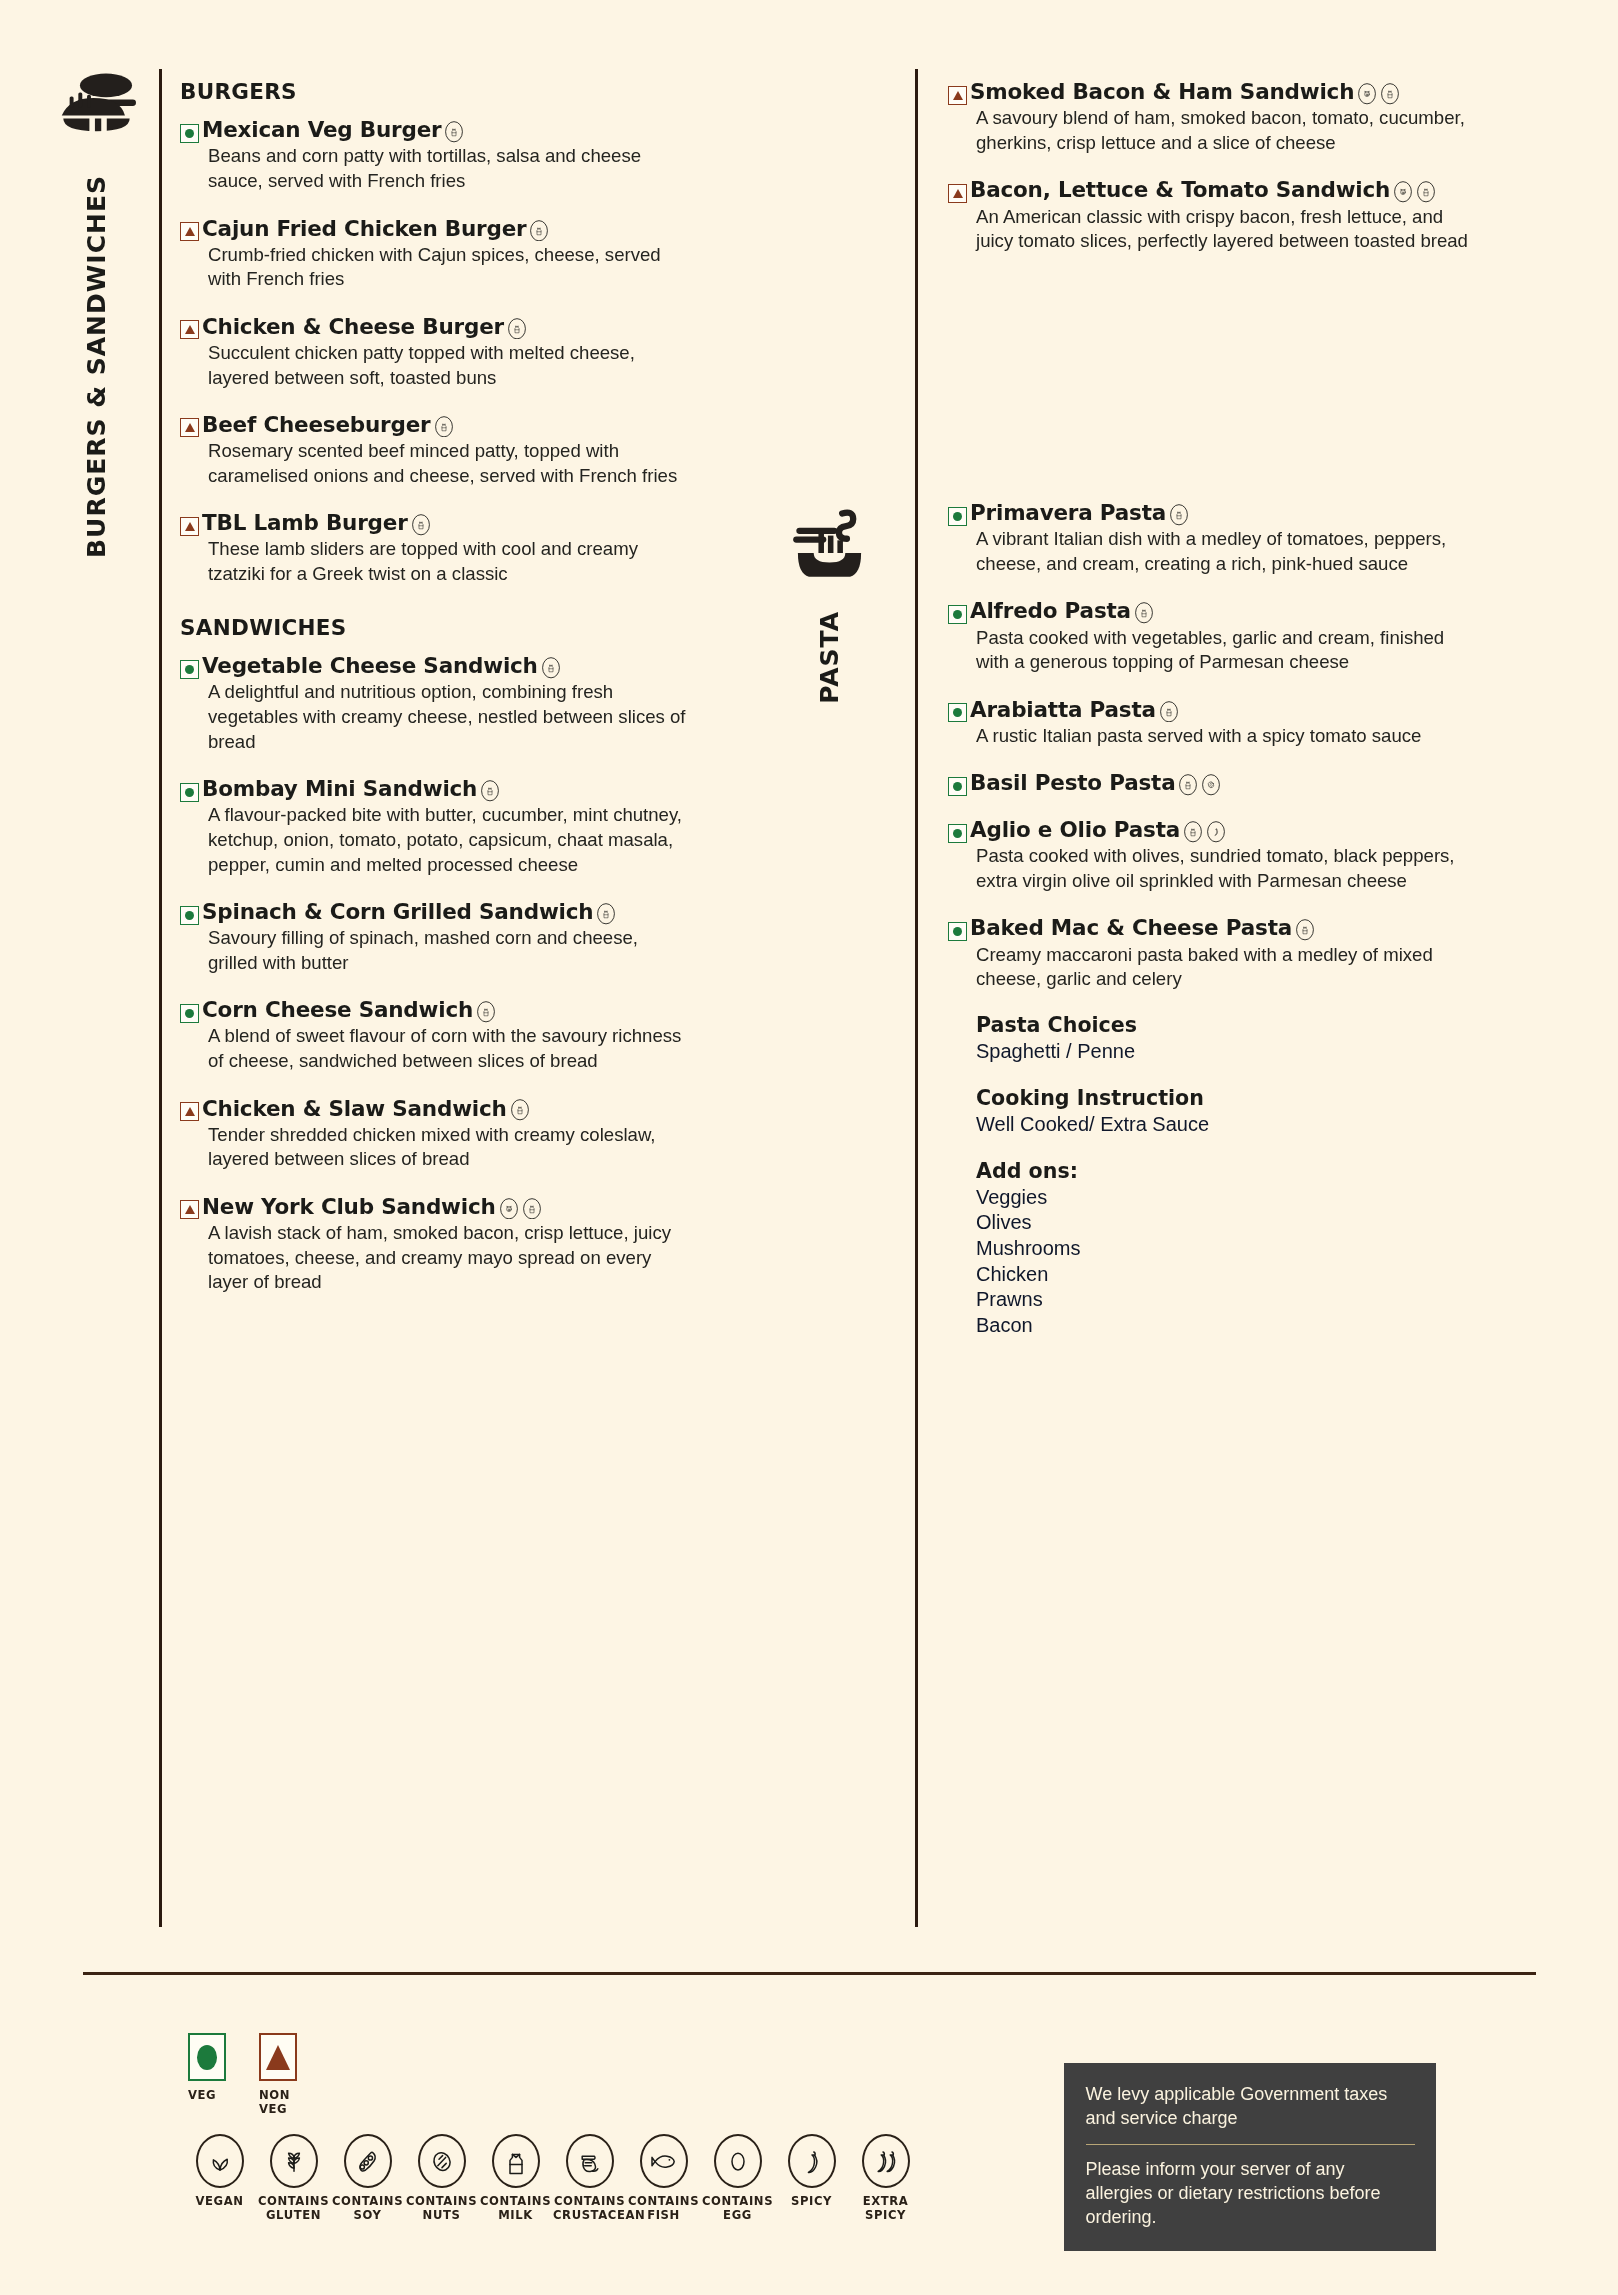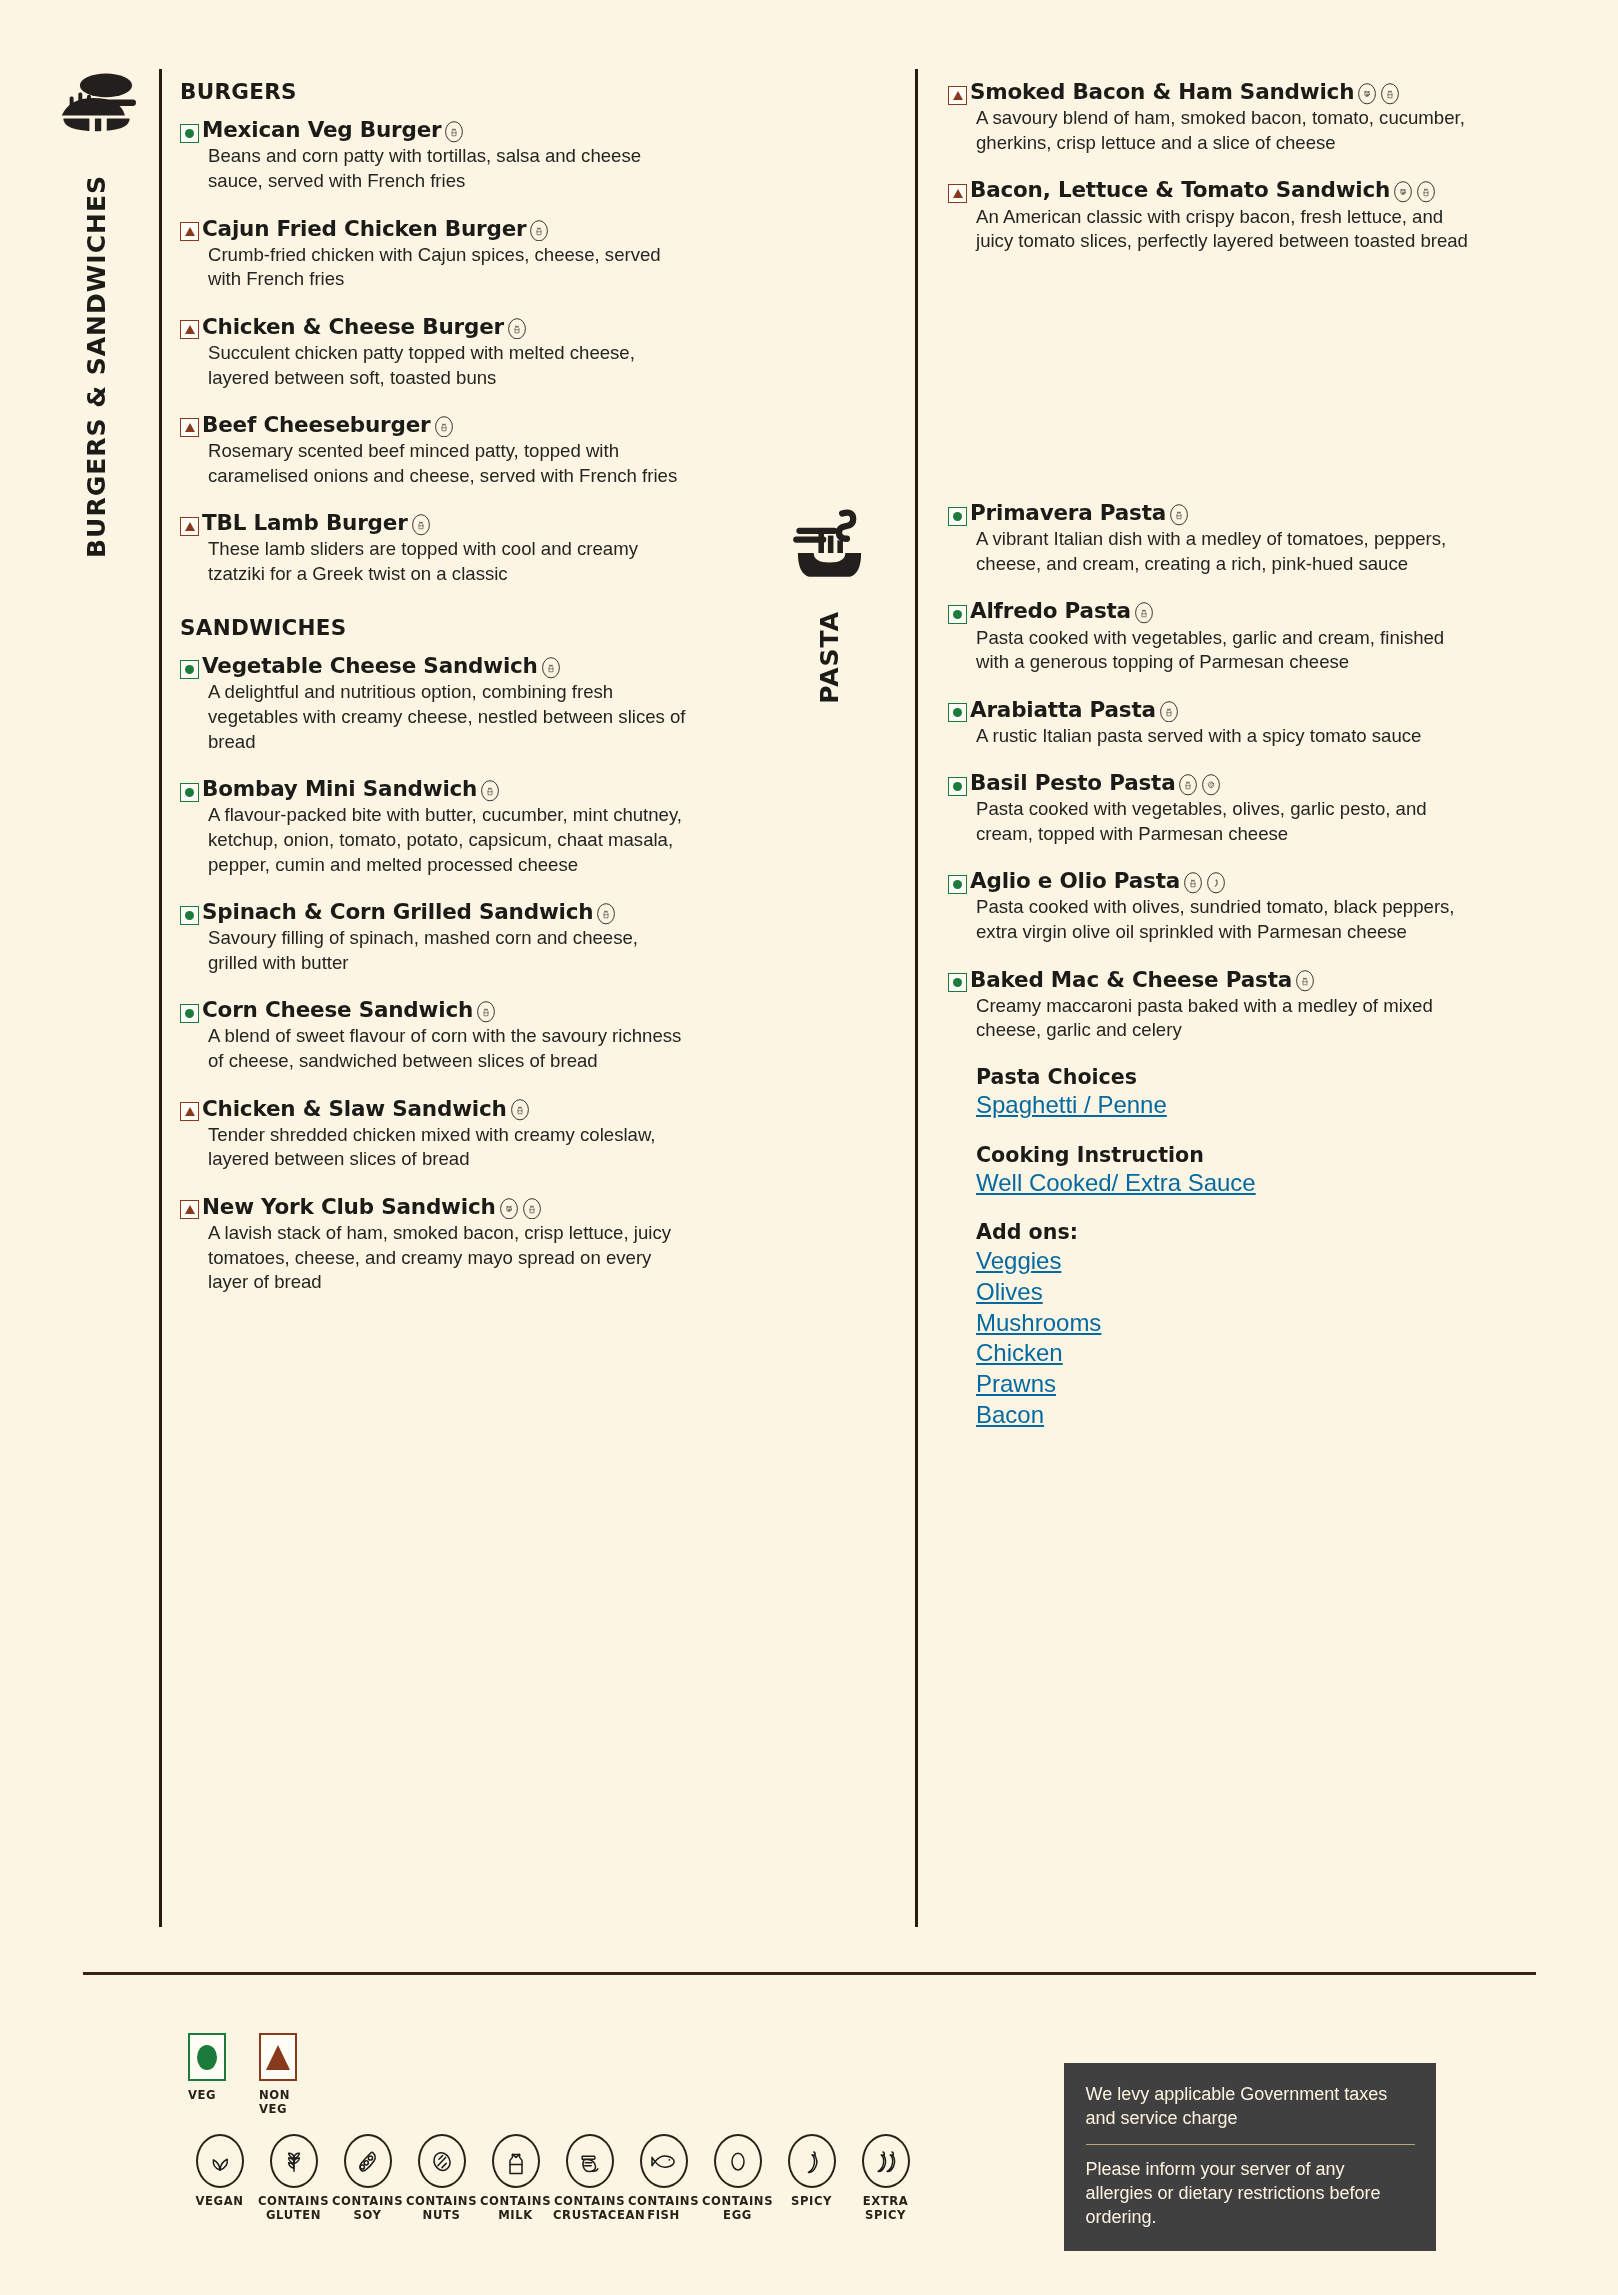--- a/index.html
+++ b/index.html
@@ -99,21 +99,21 @@
 
   .allerg { display: inline-flex; gap: 4.1px; align-items: center; margin-top: 4.1px; }
   .aicon { width: 20px; height: 21.5px; display: block; }
 
   
   .sub-block { margin-top: 6.6px; margin-bottom: 21.5px; margin-left: 28px; }
   .sub-head {
     font-family: "DejaVu Sans", sans-serif;
     font-weight: 900; font-size: 20.6px; margin-bottom: 1.7px;
   }
-  .sub-line { font-size: 24px; line-height: 1.28; color: #0369a1; text-decoration: underline; }
+  .sub-line { font-size: 20px; line-height: 1.28; color: #0f172a; }
 
   
   .hrule {
     position: absolute;
     height: 3.3px; background: #3b2313;
   }
   .legend-top { position: absolute; display: flex; gap: 33px; }
   .leg-box { text-align: left; }
   .leg-mark {
     width: 38px; height: 48px; border: 2.5px solid; margin: 0 auto 6.6px;
@@ -539,21 +539,20 @@
       <ellipse cx="28" cy="32" rx="25" ry="30" fill="none" stroke="#1b1b18" stroke-width="2.6"></ellipse>
       <g transform="translate(28,32) scale(0.30) translate(-50,-52)">
         <ellipse cx="50" cy="52" rx="26" ry="30" transform="rotate(-25 50 52)" stroke="#1b1b18" stroke-width="5" fill="none" stroke-linecap="round" stroke-linejoin="round"></ellipse>
              <path d="M36 66 L62 38" stroke="#1b1b18" stroke-width="5" fill="none" stroke-linecap="round" stroke-linejoin="round"></path>
               <path d="M40 44 L52 32" stroke="#1b1b18" stroke-width="5" fill="none" stroke-linecap="round" stroke-linejoin="round"></path>
               <path d="M50 72 L64 58" stroke="#1b1b18" stroke-width="5" fill="none" stroke-linecap="round" stroke-linejoin="round"></path>
       </g>
     </svg>
   </span>
     </div>
-    <div class="item-desc">Pasta cooked with vegetables, olives, garlic pesto, and cream, topped with Parmesan cheese</div>
   </div>
     <div class="item wide">
     <div class="item-title-row">
       <span class="mark veg"></span>
       <span class="item-name">Aglio e Olio Pasta</span>
       <span class="allerg">
     <svg viewBox="0 0 56 64" class="aicon">
       <ellipse cx="28" cy="32" rx="25" ry="30" fill="none" stroke="#1b1b18" stroke-width="2.6"></ellipse>
       <g transform="translate(28,32) scale(0.30) translate(-50,-52)">
         <path d="M38 28 h24 v10 l8 10 v44 h-40 v-44 l8-10z" stroke="#1b1b18" stroke-width="5" fill="none" stroke-linecap="round" stroke-linejoin="round"></path>

